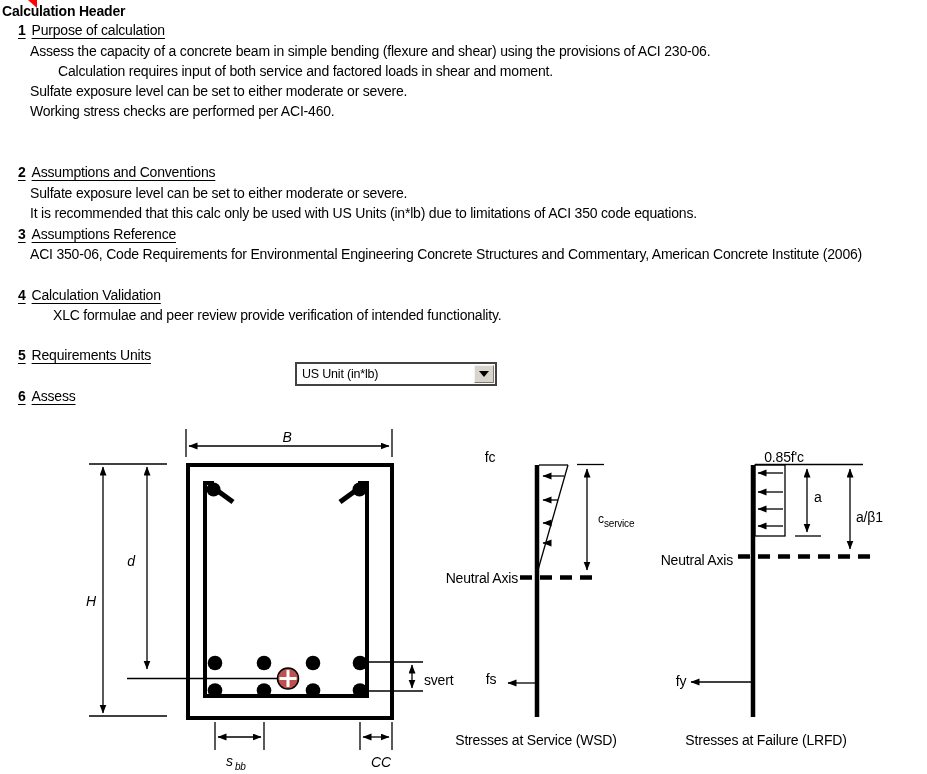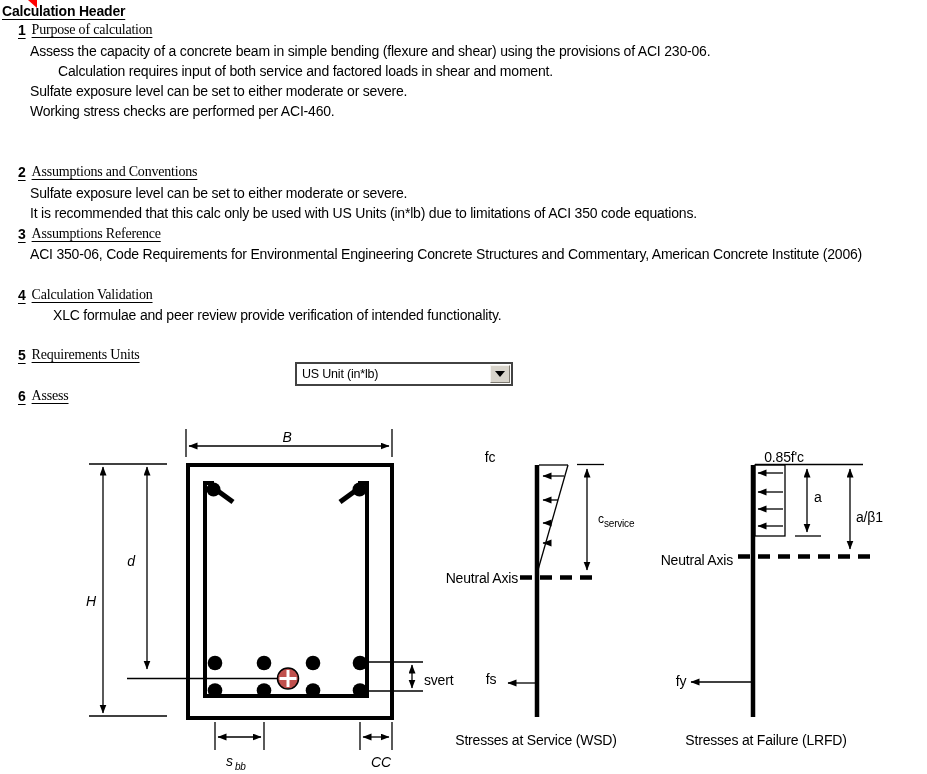--- a/index.html
+++ b/index.html
@@ -1,27 +1,27 @@
 <!DOCTYPE html>
 <html><head>
 <meta charset="utf-8">
 <style>
   * { margin:0; padding:0; box-sizing:border-box; }
   html,body { width:927px; height:774px; background:#ffffff; overflow:hidden;
     font-family:"Liberation Sans", sans-serif; color:#000; }
   .abs { position:absolute; }
   .txt { font-size:14px; letter-spacing:-0.2px; white-space:nowrap; }
-  .hdr { font-weight:bold; text-decoration:underline; text-underline-offset:3px; }
+  .hdr { font-weight:bold; text-underline-offset:3px; }
   .sec-head { display:flex; }
   .sec-num { font-weight:bold; text-decoration:underline; text-underline-offset:3px; margin-right:6px; }
-  .sec-title { text-decoration:underline; text-underline-offset:3px;font-family:Liberation Serif, serif; }
+  .sec-title { text-decoration:underline; text-underline-offset:3px; }
   .comment-flag { position:absolute; left:28px; top:0; width:9px; height:8px;
     background:#ff0000; clip-path:polygon(0 0, 100% 0, 100% 100%); }
   
-  .combo { position:absolute; left:295px; top:362px; width:218px; height:24px;
+  .combo { position:absolute; left:295px; top:362px; width:202px; height:24px;
     background:#ffffff; border:2px solid #424242; }
   .combo-text { position:absolute; left:5px; top:3px; font-size:12.5px; letter-spacing:-0.2px; }
   .combo-btn { position:absolute; right:1px; top:1px; bottom:1px; width:20px;
     background:#d8d4cb; border-top:1px solid #f5f3ef; border-left:1px solid #f5f3ef;
     border-right:1px solid #7d7970; border-bottom:1px solid #7d7970;
     display:flex; align-items:center; justify-content:center; cursor:pointer; }
   .tri-down { width:0; height:0; border-left:5px solid transparent;
     border-right:5px solid transparent; border-top:6px solid #000; }
   svg { position:absolute; left:0; top:420px; }
   svg text { font-family:"Liberation Sans", sans-serif; letter-spacing:-0.2px; }

